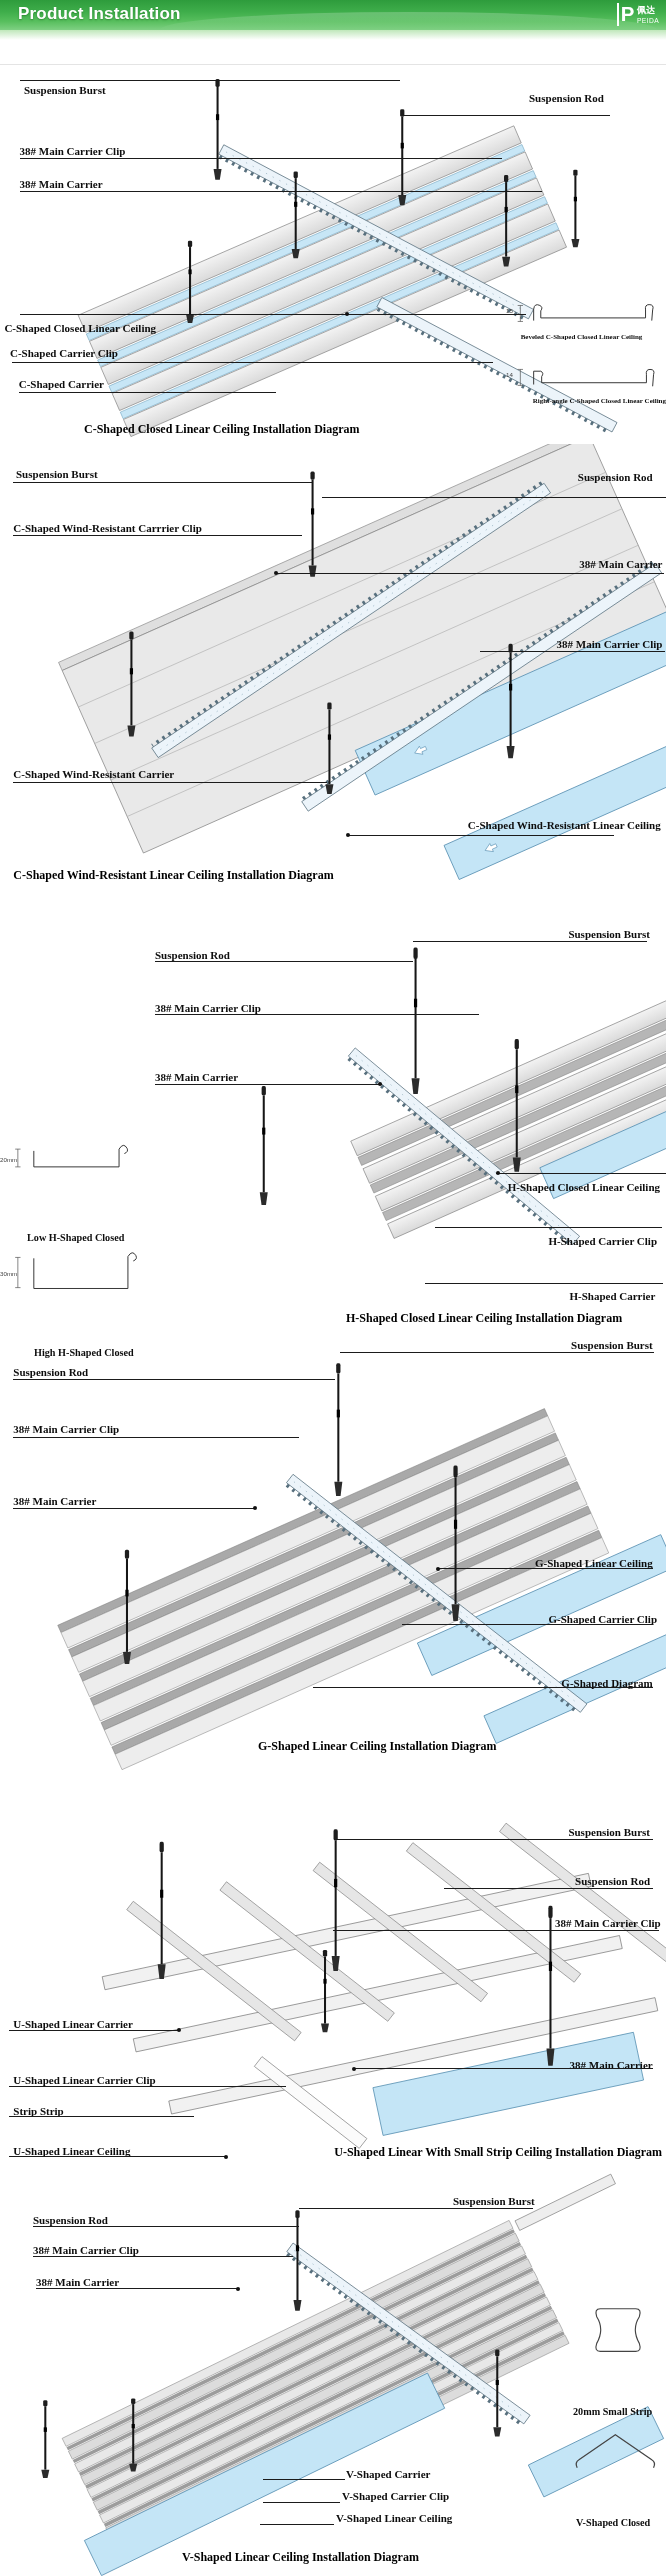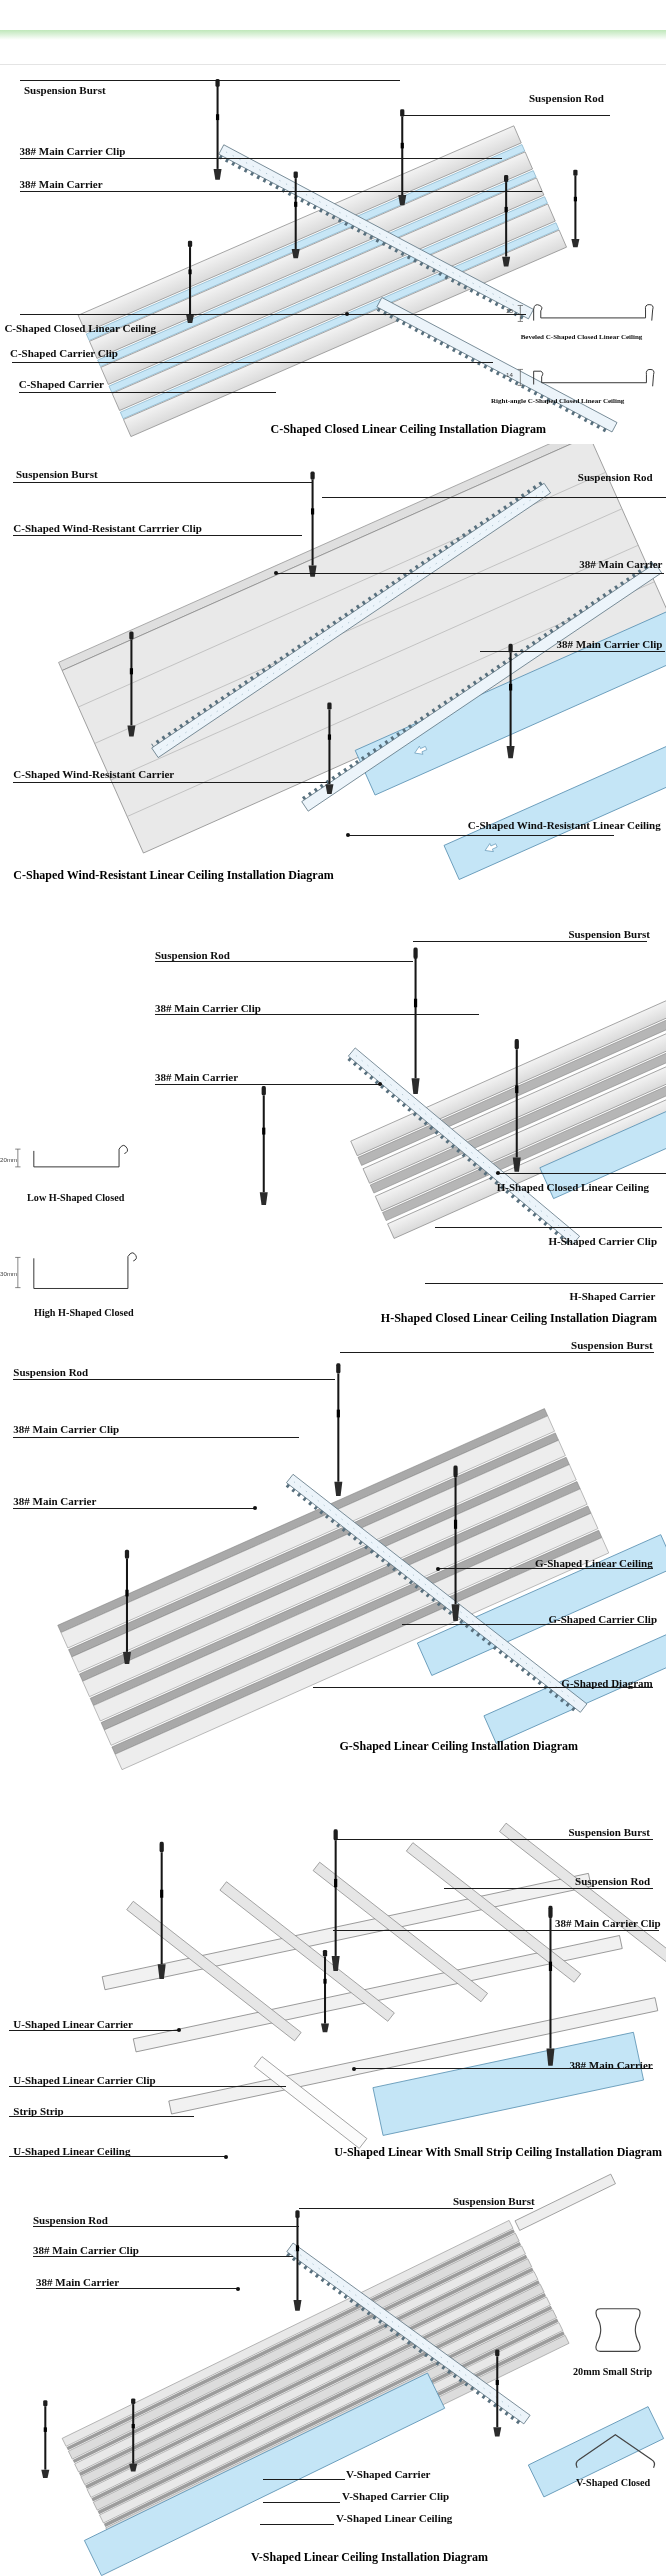--- a/index.html
+++ b/index.html
@@ -22,23 +22,23 @@
   .logo-en{font:6.7px "Liberation Sans",sans-serif;letter-spacing:0.4px;}
   .rule{position:absolute;top:64px;left:0;width:666px;border-top:0.9px solid #e4e4e4;}
   
   .section{position:absolute;left:0;width:666px;}
   .diag{position:absolute;left:0;top:0;}
   .lbl{position:absolute;font:bold 11px/1.15 "Liberation Serif",serif;color:#0d0d0d;white-space:nowrap;}
   .lbl-r{text-align:right;}
   .ln{position:absolute;height:0;border-top:1.1px solid #1b1b1b;}
   .dt{position:absolute;width:4px;height:4px;border-radius:50%;background:#111;}
   .sec-title{position:absolute;font:bold 12px "Liberation Serif",serif;color:#000;white-space:nowrap;}
-  .center{text-align:right;white-space:normal;}
+  .center{text-align:left;white-space:normal;}
   .tiny{font:bold 7px "Liberation Serif",serif;}
-  .small{font:bold 10.2px "Liberation Serif",serif;}
+  .small{font:bold 10.2px "Liberation Serif",serif;margin-top:40px;}
   .dim{position:absolute;font:6.2px "Liberation Sans",sans-serif;color:#444;white-space:nowrap;}
 </style>
 </head>
 <body>
 
 <div id="page">
 
   <svg width="0" height="0" style="position:absolute" aria-hidden="true">
     <defs>
       <g id="rod">
@@ -47,20 +47,31 @@
         <rect x="-1.8" y="36" width="3.6" height="6" fill="#000"></rect>
         <path d="M-4.5,92 h9 l-2,11 h-5 z" fill="#2b2b2b"></path>
       </g>
       <linearGradient id="panelg" x1="0" y1="0" x2="0" y2="1">
         <stop offset="0" stop-color="#f3f3f3"></stop>
           <stop offset="1" stop-color="#dadada"></stop>
       </linearGradient>
     </defs>
   </svg>
 
+  <div class="header">
+    <div class="header-sheen"></div>
+    <div class="header-title">Product Installation</div>
+    <div class="logo">
+      <span class="logo-p">P</span>
+      <span class="logo-col">
+        <span class="logo-cn">佩达</span>
+        <span class="logo-en">PEIDA</span>
+      </span>
+    </div>
+  </div>
   <div class="header-strip"></div>
   <div class="rule"></div>
 
   <div class="section" style="top:40px;height:404px">
     <svg class="diag" width="666" height="404" viewBox="0 0 750 455">
       <g transform="translate(88,310) rotate(-23.5)">
         <rect x="0" y="0" width="535" height="21" fill="url(#panelg)" stroke="#808080" stroke-width="0.7"></rect>
         <rect x="0" y="23" width="535" height="8" fill="#c7e6f6" stroke="#6fa3bf" stroke-width="0.6"></rect>
         <rect x="0" y="32" width="535" height="21" fill="url(#panelg)" stroke="#808080" stroke-width="0.7"></rect>
         <rect x="0" y="55" width="535" height="8" fill="#c7e6f6" stroke="#6fa3bf" stroke-width="0.6"></rect>
@@ -117,21 +128,21 @@
     <div class="dt" style="left:345px;top:272px"></div>
     <div class="lbl" style="left:4.4px;top:282px">C-Shaped Closed Linear Ceiling</div>
     <div class="lbl" style="left:10px;top:307px">C-Shaped Carrier Clip</div>
     <div class="ln" style="left:11.5px;top:322px;width:481px"></div>
     <div class="lbl" style="left:18.7px;top:338px">C-Shaped Carrier</div>
     <div class="ln" style="left:18.7px;top:352px;width:257px"></div>
 
     <div class="dim" style="left:506px;top:267px">15</div>
     <div class="lbl tiny" style="left:497px;top:293px;width:169px;text-align:center">Beveled C-Shaped Closed Linear Ceiling</div>
     <div class="dim" style="left:506px;top:331px">14</div>
-    <div class="lbl tiny" style="left:491px;top:357px;width:175px;text-align:left">Right-angle C-Shaped Closed Linear Ceiling</div>
+    <div class="lbl tiny" style="left:491px;top:357px;width:175px;text-align:right">Right-angle C-Shaped Closed Linear Ceiling</div>
 
     <div class="sec-title center" style="left:84px;top:382px;width:462px">C-Shaped Closed Linear Ceiling Installation Diagram</div>
   </div>
 
   <div class="section" style="top:444px;height:453px">
     <svg class="diag" width="666" height="453" viewBox="0 0 750 510">
       <g transform="translate(70,255) rotate(-24)">
         <rect x="0" y="-10" width="650" height="10" fill="#dfdfdf" stroke="#8a8a8a" stroke-width="0.7"></rect>
         <rect width="650" height="225" fill="#e9e9e9" stroke="#8a8a8a" stroke-width="0.8"></rect>
         <line x1="0" y1="45" x2="650" y2="45" stroke="#b8b8b8" stroke-width="0.8"></line>
@@ -228,21 +239,21 @@
     <div class="ln" style="left:155px;top:64px;width:258px"></div>
     <div class="lbl lbl-r" style="right:16px;top:31px">Suspension Burst</div>
     <div class="ln" style="left:413px;top:44px;width:234px"></div>
     <div class="lbl" style="left:155px;top:105px">38# Main Carrier Clip</div>
     <div class="ln" style="left:155px;top:117px;width:324px"></div>
     <div class="lbl" style="left:155px;top:174px">38# Main Carrier</div>
     <div class="ln" style="left:155px;top:187px;width:227px"></div>
     <div class="dt" style="left:378px;top:185px"></div>
     <div class="ln" style="left:496px;top:276px;width:171px"></div>
     <div class="dt" style="left:496px;top:274px"></div>
-    <div class="lbl lbl-r" style="right:17px;top:284px">H-Shaped Closed Linear Ceiling</div>
+    <div class="lbl lbl-r" style="right:6px;top:284px">H-Shaped Closed Linear Ceiling</div>
     <div class="ln" style="left:435px;top:330px;width:227px"></div>
     <div class="lbl lbl-r" style="right:9px;top:338px">H-Shaped Carrier Clip</div>
     <div class="ln" style="left:425px;top:386px;width:238px"></div>
     <div class="lbl lbl-r" style="right:10.7px;top:393px">H-Shaped Carrier</div>
 
     <div class="dim" style="left:0px;top:259px">20mm</div>
     <div class="lbl small" style="left:27px;top:295px">Low H-Shaped Closed</div>
     <div class="dim" style="left:0px;top:373px">30mm</div>
     <div class="lbl small" style="left:34px;top:410px">High H-Shaped Closed</div>
 

